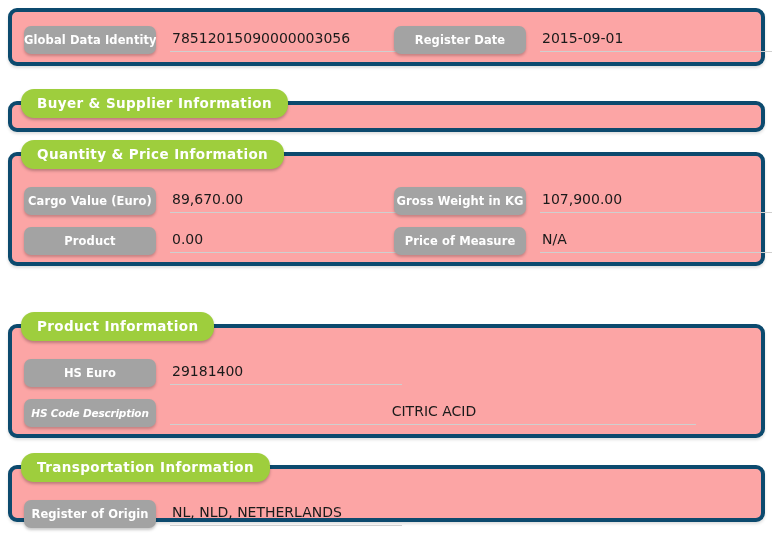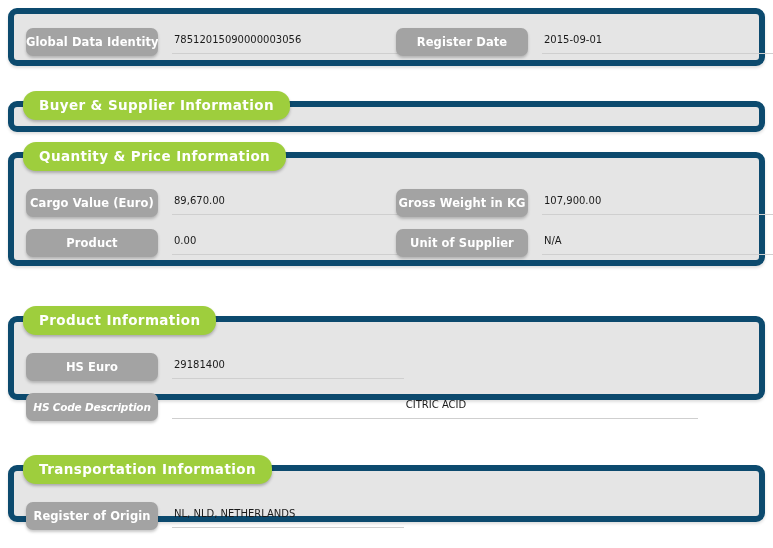--- a/index.html
+++ b/index.html
@@ -22,22 +22,22 @@
     box-sizing: border-box;
     padding: 0;
   }
 
   
   .panel {
     position: absolute;
     left: 8px;
     width: 757px;
     box-sizing: border-box;
-    background: #e5e5e5;
-    border: 6px solid #0c4a6e;
+    background: #fca5a5;
+    border: 4px solid #0c4a6e;
     border-radius: 9px;
     box-shadow: 0 2px 3px rgba(0,0,0,0.13);
     padding-left: 48px;
   }
 
   
   .section-badge {
     position: absolute;
     top: -16px;
     left: 9px;
@@ -81,21 +81,21 @@
     font-size: 10.5px;
     letter-spacing: -0.2px;
     font-style: italic;
   }
   .field-value {
     position: absolute;
     left: 146px;
     top: 0;
     height: 26px;
     line-height: 24px;
-    font-size: 10px;
+    font-size: 14px;
     color: #1a1a1a;
     border-bottom: 1px solid #cfcfcf;
     box-sizing: border-box;
     padding-left: 2px;
     white-space: nowrap;
     overflow: hidden;
   }
   .v-half { width: 232px; }
   .v-wide { width: 526px; text-align: center; }
 </style>
@@ -129,26 +129,26 @@
     <div class="field" style="left:382px; top:31px;">
       <div class="field-label">Gross Weight in KG</div>
       <div class="field-value v-half">107,900.00</div>
     </div>
 
     <div class="field" style="left:12px; top:71px;">
       <div class="field-label">Product</div>
       <div class="field-value v-half">0.00</div>
     </div>
     <div class="field" style="left:382px; top:71px;">
-      <div class="field-label">Unit of Supplier</div>
+      <div class="field-label">Price of Measure</div>
       <div class="field-value v-half">N/A</div>
     </div>
   </div>
 
-  <div class="panel" style="top:316px; height:84px;">
+  <div class="panel" style="top:324px; height:114px;">
     <div class="section-badge">Product Information</div>
 
     <div class="field" style="left:12px; top:31px;">
       <div class="field-label">HS Euro</div>
       <div class="field-value v-half">29181400</div>
     </div>
 
     <div class="field" style="left:12px; top:71px;">
       <div class="field-label tight">HS Code Description</div>
       <div class="field-value v-wide">CITRIC ACID</div>

